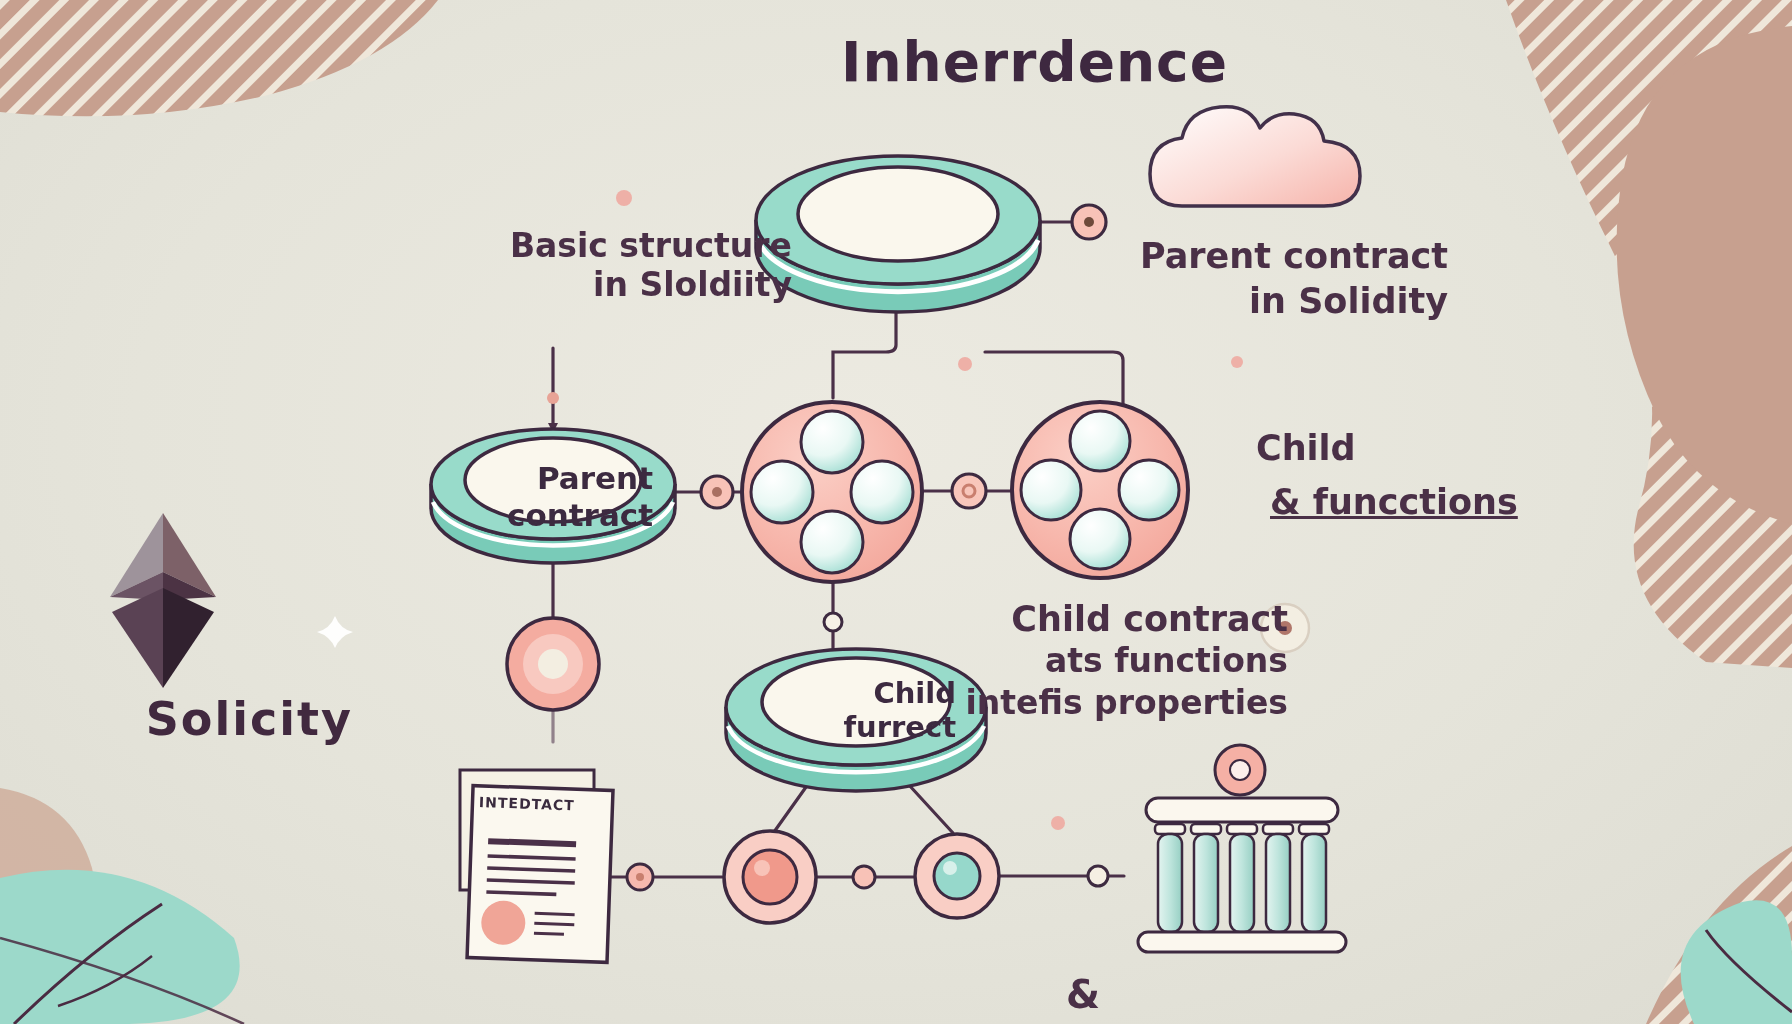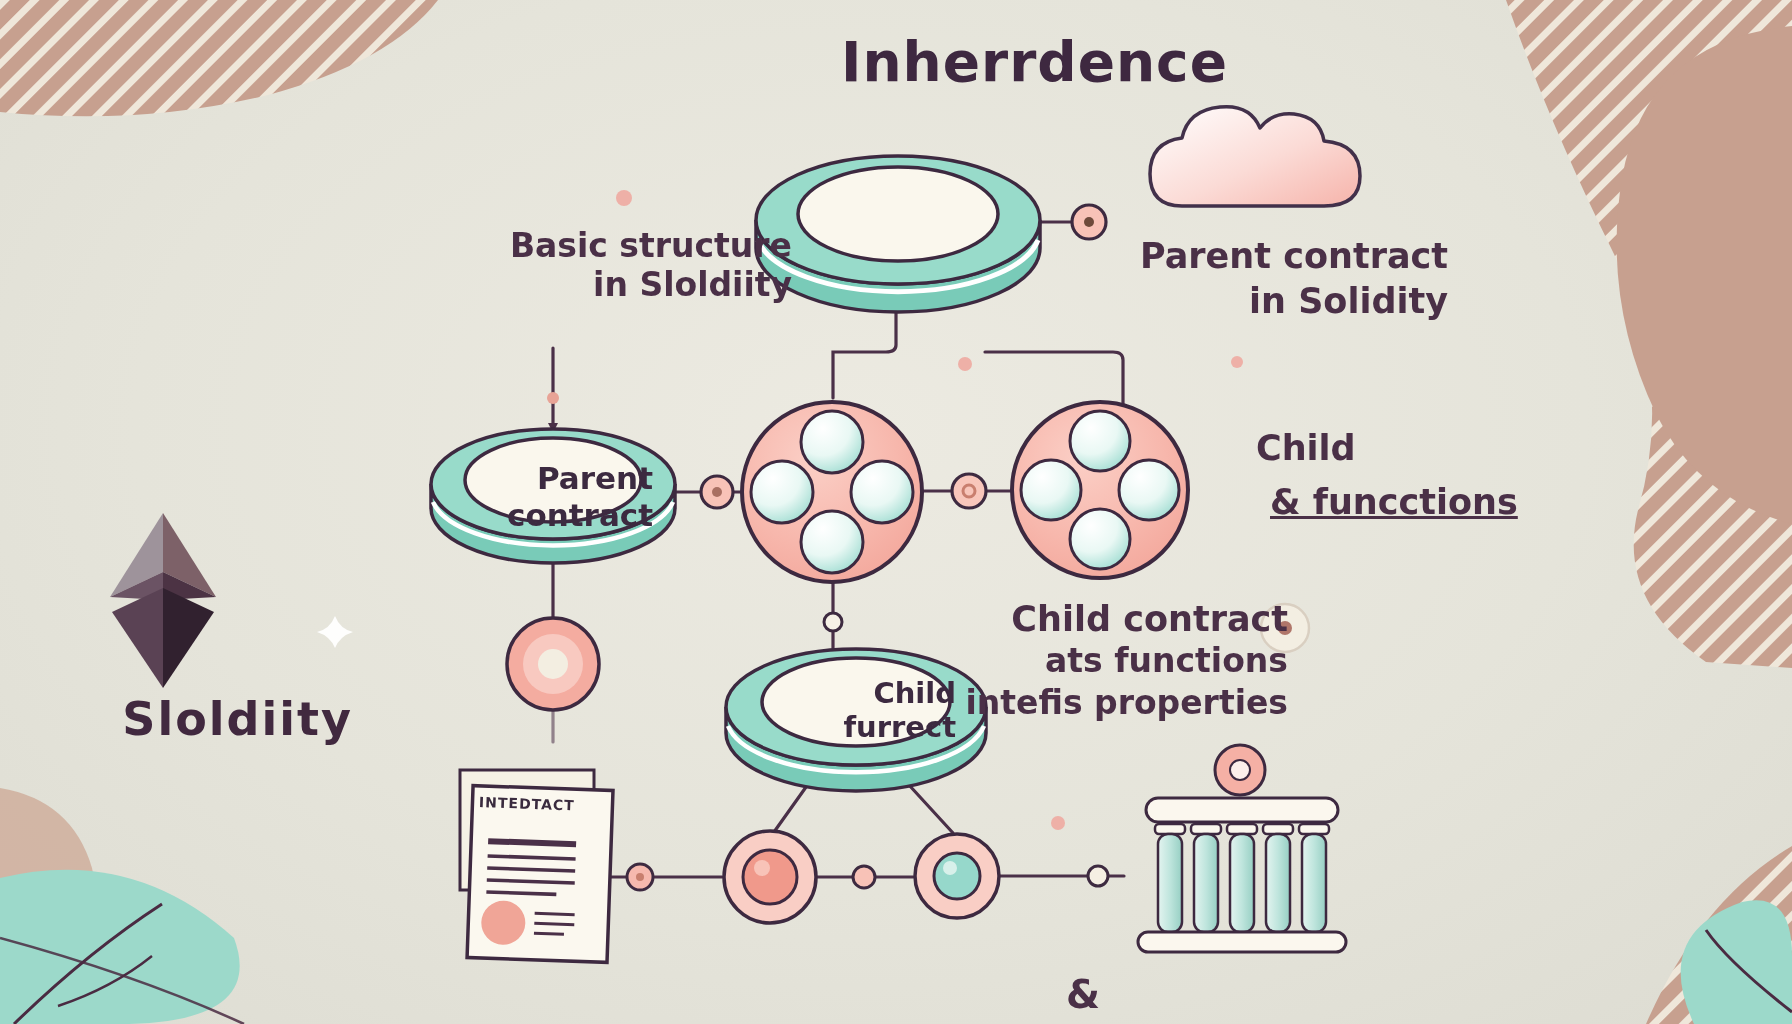--- a/index.html
+++ b/index.html
@@ -270,15 +270,15 @@
 
 <div class="txt node-label-sm" style="left:756px;top:676px;width:200px;">
   <div>Child</div>
   <div>furrect</div>
 </div>
 
 <div class="txt doc-head" style="left:479px;top:796px;width:110px;">INTEDTACT</div>
 
 <div class="txt caption" style="left:880px;top:972px;width:220px;">&amp; functions</div>
 
-<div class="txt brand" style="left:73px;top:692px;width:280px;">Sloldiity</div>
+<div class="txt brand" style="left:73px;top:692px;width:280px;">Solicity</div>
 
 </div>
 
 </body></html>

